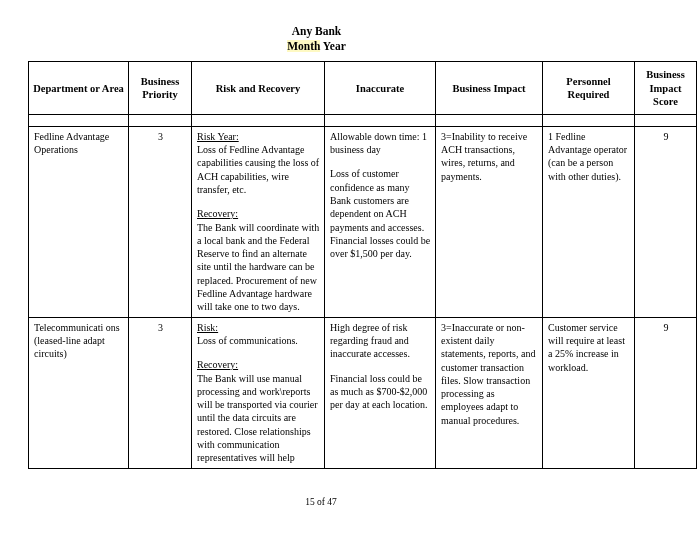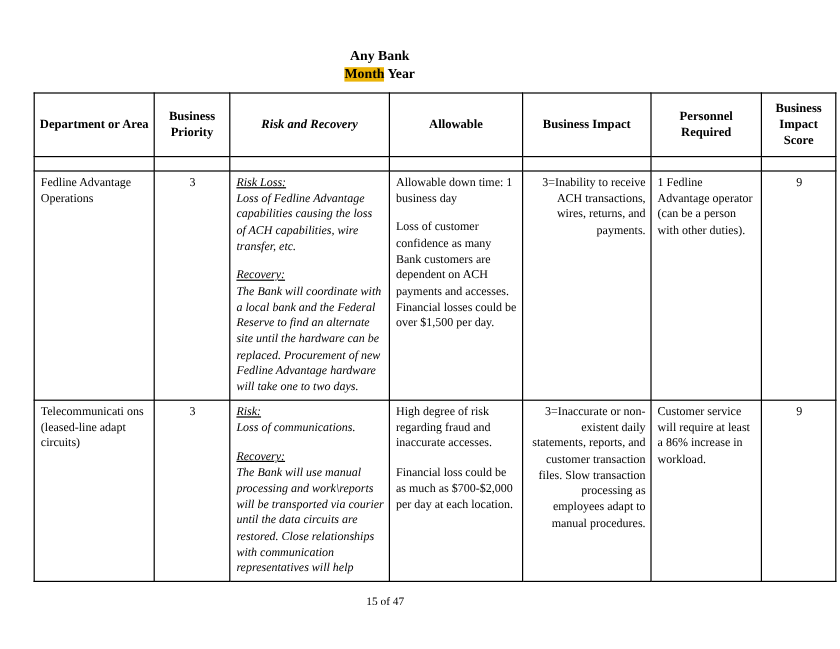--- a/index.html
+++ b/index.html
@@ -12,32 +12,32 @@
     height: 541px;
     font-family: "Liberation Serif", "DejaVu Serif", serif;
     color: #000000;
     overflow: hidden;
   }
   .page {
     position: relative;
     width: 632px;
     height: 541px;
     box-sizing: border-box;
-    padding: 40px 27px 0 28px;
+    padding: 24px 27px 0 28px;
   }
   .doc-title {
     text-align: center;
     font-weight: bold;
     line-height: 1.28;
   }
   .doc-title .line1 { font-size: 11.5px; }
   .doc-title .line2 { font-size: 12.5px; letter-spacing: 0.1px; }
   .doc-title .line3 { font-size: 11.5px; }
   .hl {
-    background: #eab308;
+    background: #fef9c3;
   }
   table.dr-table {
     border-collapse: collapse;
     width: 645px;
     margin-top: 8px;
     table-layout: fixed;
   }
   table.dr-table td, table.dr-table th {
     border: 1px solid #000000;
     vertical-align: top;
@@ -52,23 +52,23 @@
     vertical-align: middle;
     padding: 6px 3px;
     line-height: 1.25;
   }
   tr.spacer-row td {
     height: 11px;
     padding: 0;
   }
   .c-dept   { width: 93px; }
   .c-prio   { width: 56px; text-align: center; }
-  .c-risk   { width: 126px; font-style: italic; }
+  .c-risk   { width: 126px; }
   .c-param  { width: 104px; }
-  .c-impact { width: 100px; text-align: right; }
+  .c-impact { width: 100px; }
   .c-pers   { width: 85px; }
   .c-score  { width: 55px; text-align: center; }
   td.c-prio, td.c-score { text-align: center; }
   .cell-label {
     text-decoration: underline;
     display: block;
   }
   .gap {
     display: block;
     height: 11px;
@@ -91,42 +91,42 @@
     <div class="line1">Any Bank</div>
     <div class="line3"><span class="hl">Month</span> <span>Year</span></div>
   </div>
 
   <table class="dr-table">
     <thead>
       <tr>
         <th class="c-dept">Department or Area</th>
         <th class="c-prio">Business Priority</th>
         <th class="c-risk">Risk and Recovery</th>
-        <th class="c-param">Allowable</th>
+        <th class="c-param">Inaccurate</th>
         <th class="c-impact">Business Impact</th>
         <th class="c-pers">Personnel Required</th>
         <th class="c-score">Business Impact Score</th>
       </tr>
     </thead>
     <tbody>
       <tr class="spacer-row">
         <td class="c-dept"></td>
         <td class="c-prio"></td>
         <td class="c-risk"></td>
         <td class="c-param"></td>
         <td class="c-impact"></td>
         <td class="c-pers"></td>
         <td class="c-score"></td>
       </tr>
 
       <tr>
         <td class="c-dept">Fedline Advantage Operations</td>
         <td class="c-prio">3</td>
         <td class="c-risk">
-          <span class="cell-label">Risk Loss:</span>
+          <span class="cell-label">Risk Year:</span>
           <span>Loss of Fedline Advantage capabilities causing the loss of ACH capabilities, wire transfer, etc.</span>
           <span class="gap"></span>
           <span class="cell-label">Recovery:</span>
           <span>The Bank will coordinate with a local bank and the Federal Reserve to find an alternate site until the hardware can be replaced. Procurement of new Fedline Advantage hardware will take one to two days.</span>
         </td>
         <td class="c-param">
           <span>Allowable down time:  1 business day</span>
           <span class="gap"></span>
           <span>Loss of customer confidence as many Bank customers are dependent on ACH payments and accesses.  Financial losses could be over $1,500 per day.</span>
         </td>
@@ -144,21 +144,21 @@
           <span class="gap"></span>
           <span class="cell-label">Recovery:</span>
           <span>The Bank will use manual processing and work\reports will be transported via courier until the data circuits are restored. Close relationships with communication representatives will help</span>
         </td>
         <td class="c-param">
           <span>High degree of risk regarding fraud and inaccurate accesses.</span>
           <span class="gap"></span>
           <span>Financial loss could be as much as $700-$2,000 per day at each location.</span>
         </td>
         <td class="c-impact">3=Inaccurate or non-existent daily statements, reports, and customer transaction files. Slow transaction processing as employees adapt to manual procedures.</td>
-        <td class="c-pers">Customer service will require at least a 86% increase in workload.</td>
+        <td class="c-pers">Customer service will require at least a 25% increase in workload.</td>
         <td class="c-score">9</td>
       </tr>
     </tbody>
   </table>
 
   <div class="footer">15 of 47</div>
 
 </div>
 
 </body></html>

